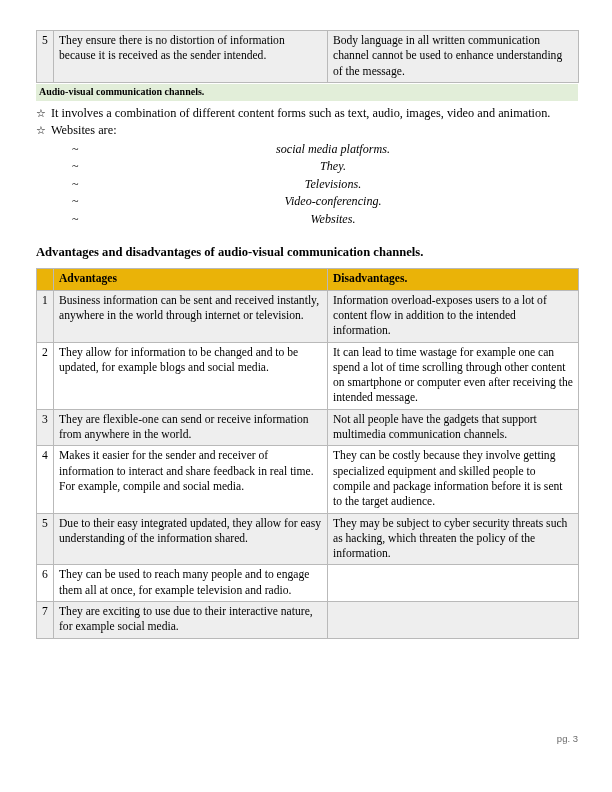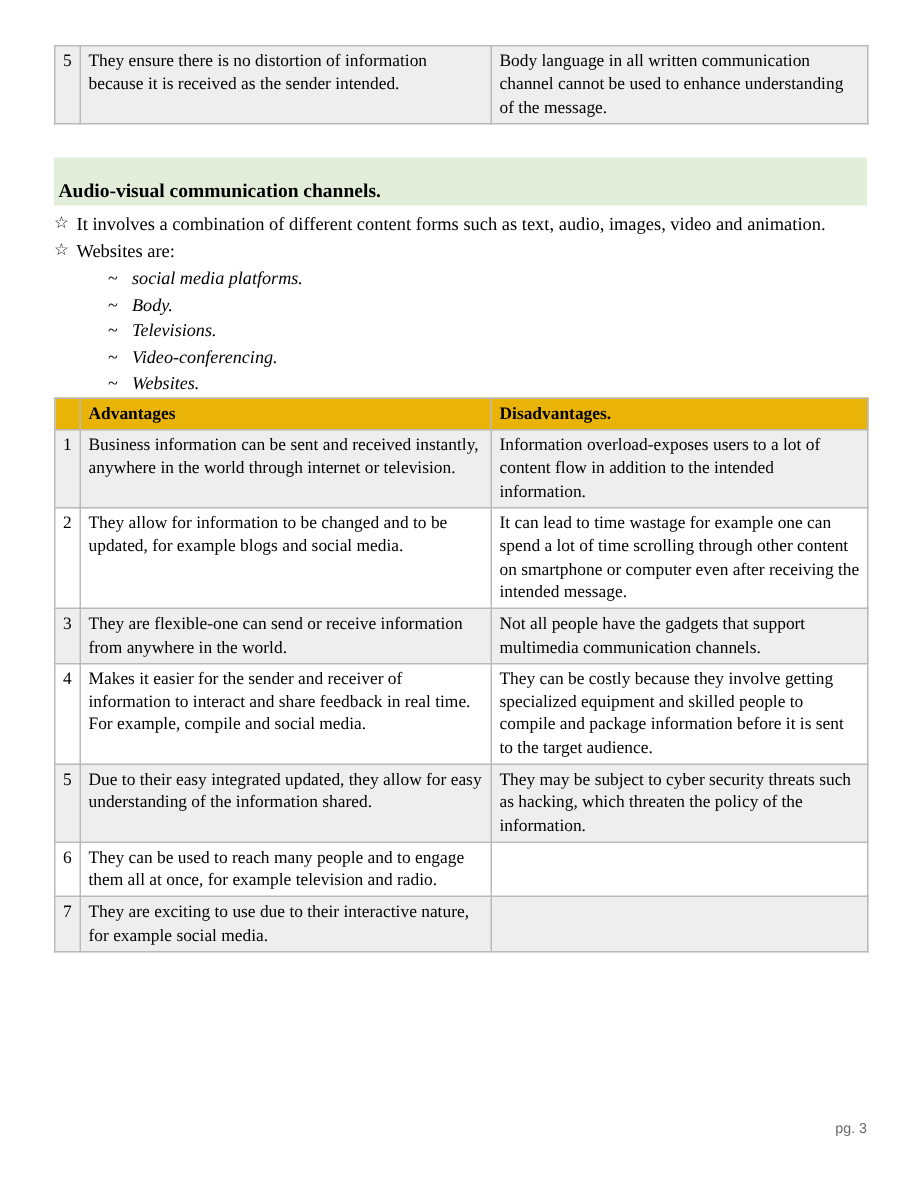--- a/index.html
+++ b/index.html
@@ -55,23 +55,23 @@
     padding-right: 1px;
   }
   td.num-bold { font-weight: bold; }
   tr.shaded > td { background: #eeeeee; }
   tr.header-row > td { font-weight: bold; background: #eab308; }
 
   
   .green-heading {
     background: #e2eed9;
     font-weight: bold;
-    font-size: 13px;
-    padding: 14px 3px 3px 3px;
-    margin-top: 22px;
+    font-size: 10px;
+    padding: 2px 3px 3px 3px;
+    margin-top: 1px;
     line-height: 1.2;
   }
 
   
   .bullets {
     margin-top: 4px;
   }
   .bullet-row {
     display: flex;
     align-items: flex-start;
@@ -99,36 +99,37 @@
     line-height: 1.45;
     padding-left: 36px;
   }
   .sub-mark {
     width: 16px;
     flex: 0 0 16px;
   }
   .sub-text {
     font-style: italic;
     flex: 1 1 auto;
+    text-align: center;
   }
 
   
   .bold-heading {
     font-weight: bold;
     font-size: 12.6px;
     margin-top: 17px;
     margin-bottom: 8px;
     line-height: 1.2;
   }
 
   
   .footer {
     position: absolute;
     right: 34px;
-    bottom: 34px;
+    bottom: 48px;
     font-family: "Liberation Sans", "DejaVu Sans", sans-serif;
     font-size: 9.5px;
     color: #6b6b6b;
   }
 </style>
 </head>
 <body>
 
 <div class="page">
   <div class="content">
@@ -162,38 +163,39 @@
         <span class="bullet-text">Websites are:</span>
       </div>
 
       <div class="sub-list">
         <div class="sub-row">
           <span class="sub-mark">~</span>
           <span class="sub-text">social media platforms.</span>
         </div>
         <div class="sub-row">
           <span class="sub-mark">~</span>
-          <span class="sub-text">Body.</span>
+          <span class="sub-text">They.</span>
         </div>
         <div class="sub-row">
           <span class="sub-mark">~</span>
           <span class="sub-text">Televisions.</span>
         </div>
         <div class="sub-row">
           <span class="sub-mark">~</span>
           <span class="sub-text">Video-conferencing.</span>
         </div>
         <div class="sub-row">
           <span class="sub-mark">~</span>
           <span class="sub-text">Websites.</span>
         </div>
       </div>
 
     </div>
 
+    <div class="bold-heading">Advantages and disadvantages of audio-visual communication channels.</div>
 
     <table class="doc-table">
       <colgroup>
         <col class="c-num">
           <col class="c-adv">
           <col class="c-dis">
       </colgroup>
       <tbody>
 
         <tr class="header-row">

